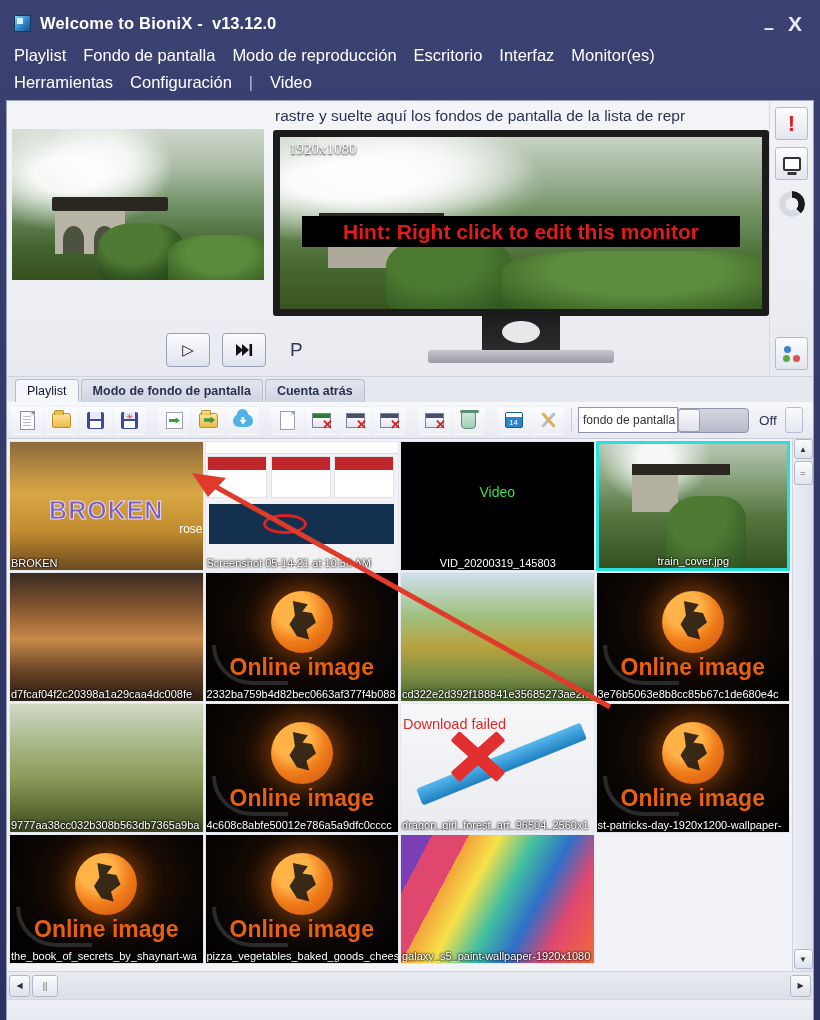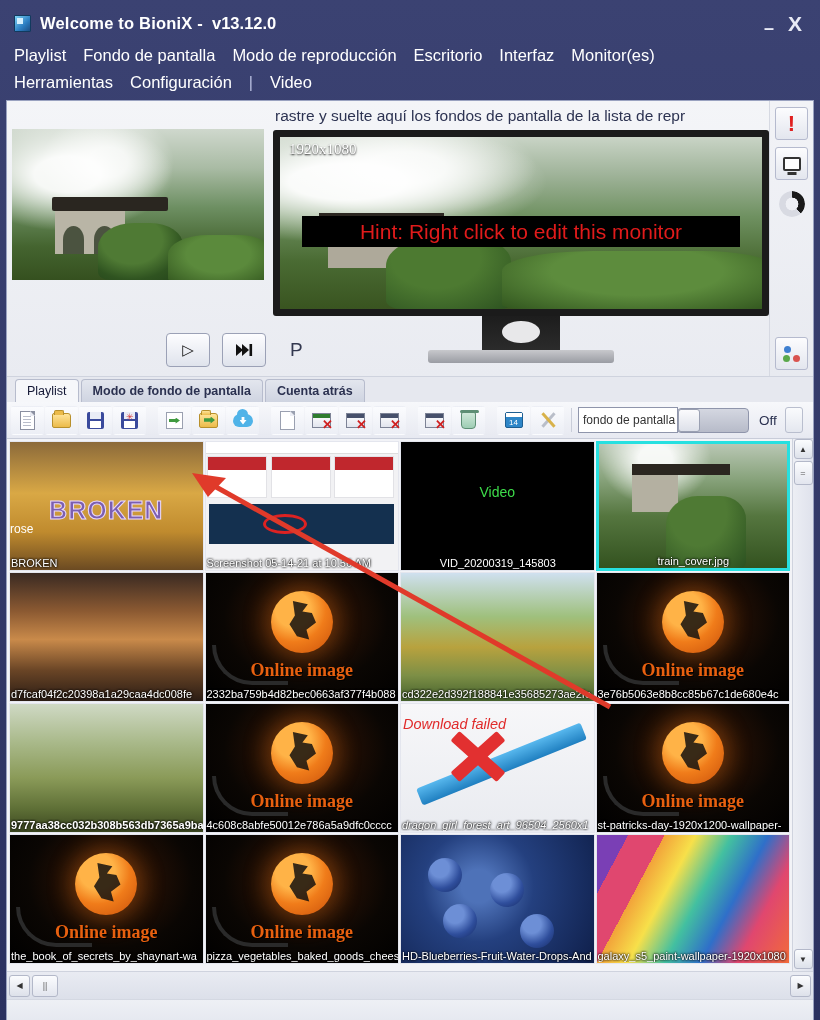--- a/index.html
+++ b/index.html
@@ -122,21 +122,21 @@
   .mon-bush { position:absolute; left:22%; top:58%; width:26%; height:42%;
     background: radial-gradient(ellipse at 40% 30%, #4d7a31 0 42%, #2c5120 100%); border-radius:40% 34% 8% 12%; }
   .mon-bush2{ position:absolute; left:46%; top:66%; width:56%; height:34%;
     background: radial-gradient(ellipse at 50% 35%, #5d8c3d 0 45%, #31551e 100%); border-radius:34% 26% 6% 8%; }
   .mon-dark { position:absolute; left:46%; top:52%; width:22%; height:10%; background:#1d1a16; }
   .hint-banner {
     position: absolute; left: 22px; top: 79px; right: 22px; height: 31px;
     background: #000; display: flex; align-items: center; justify-content: center;
   }
   .hint-banner span {
-    color: #e01b1b; font-size: 21px; font-weight: normal; white-space: nowrap;
+    color: #e01b1b; font-size: 21px; font-weight: bold; white-space: nowrap;
   }
   .mon-neck {
     width: 78px; height: 34px; margin: 0 auto;
     background: linear-gradient(180deg,#1d1d1d,#2b2b2b);
     position: relative;
   }
   .mon-neck:after{
     content:""; position:absolute; left:50%; top:5px; transform:translateX(-50%);
     width:38px; height:22px; background:#e8e8ea; border-radius:50%;
   }
@@ -300,33 +300,33 @@
     content:""; position:absolute; left:16px; top:10px; width:34px; height:40px;
     background:#15120f; clip-path: polygon(18% 0,62% 8%,46% 26%,74% 30%,86% 54%,58% 72%,66% 96%,30% 88%,8% 58%,24% 36%);
     opacity:.85;
   }
   .cable {
     position: absolute; left: 6px; bottom: 16px; width: 76px; height: 40px;
     border: 4px solid #2a2a2a; border-radius: 0 0 0 60px; border-top: none; border-right: none;
   }
   .online-txt {
     position: absolute; left: 0; right: 0; bottom: 20px; text-align: center;
-    color: #e8600f; font-size: 18px; font-weight: bold;
-    text-shadow: 1px 1px 0 #000; font-family: Liberation Serif, serif;
+    color: #e8600f; font-size: 23px; font-weight: bold;
+    text-shadow: 1px 1px 0 #000; font-family: Liberation Sans, sans-serif;
   }
 
   
   .t-broken { background: linear-gradient(180deg,#8c6a3a 0%, #d9a845 40%, #c08b2e 70%, #6b4a22 100%); }
   .t-broken .bk {
     position: absolute; left: 0; right: 0; top: 54px; text-align: center;
     font-size: 25px; font-weight: bold; color: #7c5fb0; letter-spacing: 1px;
     -webkit-text-stroke: 1px #e8d8ff; font-family: "Liberation Sans", sans-serif;
   }
   .t-broken .rose {
-    position:absolute; left:0; right:0; top:80px; text-align:left;
+    position:absolute; left:0; right:0; top:80px; text-align:right;
     color:#fff; font-size:12px; font-style:normal;
   }
   .t-shot { background: #f2f2f4; }
   .t-shot .bar { position:absolute; left:0; right:0; top:0; height:12px; background:#fff; border-bottom:1px solid #ddd; }
   .t-shot .c1,.t-shot .c2,.t-shot .c3 {
     position:absolute; top:14px; width:31%; height:42px; background:#fff; border:1px solid #e2e2e6;
   }
   .t-shot .c1{ left:1%; } .t-shot .c2{ left:34%; } .t-shot .c3{ left:67%; }
   .t-shot .c1:before,.t-shot .c2:before,.t-shot .c3:before{
     content:""; position:absolute; left:0; right:0; top:0; height:13px; background:#c0272d;
@@ -341,22 +341,22 @@
   .t-train {
     background:
       radial-gradient(ellipse at 30% 12%, rgba(255,255,255,.9) 0 9%, rgba(255,255,255,0) 30%),
       linear-gradient(180deg,#b9c7b4 0%, #88a37c 28%, #55763f 58%, #33521f 100%);
   }
   .t-train .tr{position:absolute;left:18%;top:16%;width:52%;height:9%;background:#2b2620;}
   .t-train .ar{position:absolute;left:18%;top:25%;width:24%;height:30%;background:#b4b0a1;}
   .t-train .bs{position:absolute;left:36%;top:42%;width:42%;height:58%;background:radial-gradient(ellipse at 40% 24%,#4f7a34 0 42%,#2b5020 100%);border-radius:40% 32% 8% 12%;}
   .t-sunset { background: linear-gradient(180deg,#3a2a22 0%, #8c5a32 30%, #c98a4a 52%, #6a4526 76%, #2a1c14 100%); }
   .t-field { background: linear-gradient(180deg,#cfe0ef 0%, #9fc07d 34%, #b8a23e 58%, #7d8f46 80%, #44602c 100%); }
-  .t-landscape { background: linear-gradient(180deg,#cfd9c4 0%, #a9b98a 30%, #8a9a58 58%, #5e6f36 82%, #3a4620 100%); font-weight: bold; }
-  .t-dl { background: linear-gradient(180deg,#f7f7f9 0%, #e9ebf0 100%); font-style: italic; }
+  .t-landscape { background: linear-gradient(180deg,#cfd9c4 0%, #a9b98a 30%, #8a9a58 58%, #5e6f36 82%, #3a4620 100%); }
+  .t-dl { background: linear-gradient(180deg,#f7f7f9 0%, #e9ebf0 100%); }
   .t-dl .msg {
     position:absolute; left:2px; top:12px; color:#e02a2a; font-size:14.5px; white-space:nowrap;
   }
   .t-dl .wire{
     position:absolute; left:6%; top:40%; width:92%; height:18px;
     background:linear-gradient(180deg,#58b8ee,#1f7fc0); transform:rotate(-22deg); border-radius:3px;
   }
   .t-dl .x1,.t-dl .x2{
     position:absolute; left:40%; top:36%; width:62px; height:13px; background:#e23030; border-radius:2px;
   }
@@ -676,27 +676,20 @@
           <div class="cap">the_book_of_secrets_by_shaynart-wa</div>
         </div>
 
         <div class="cell online">
           <div class="globe"></div>
           <div class="cable"></div>
           <div class="online-txt">Online image</div>
           <div class="cap">pizza_vegetables_baked_goods_chees</div>
         </div>
 
-        <div class="cell t-blue">
-          <div class="bb" style="left:14%;top:18%"></div>
-          <div class="bb" style="left:46%;top:30%"></div>
-          <div class="bb" style="left:22%;top:54%"></div>
-          <div class="bb" style="left:62%;top:62%"></div>
-          <div class="cap">HD-Blueberries-Fruit-Water-Drops-And</div>
-        </div>
 
         <div class="cell t-galaxy">
           <div class="cap">galaxy_s5_paint-wallpaper-1920x1080</div>
         </div>
       </div>
 
       <div class="vscroll">
         <div class="vs-btn">▲</div>
         <div class="vs-thumb">=</div>
         <div class="vs-btn down">▼</div>

